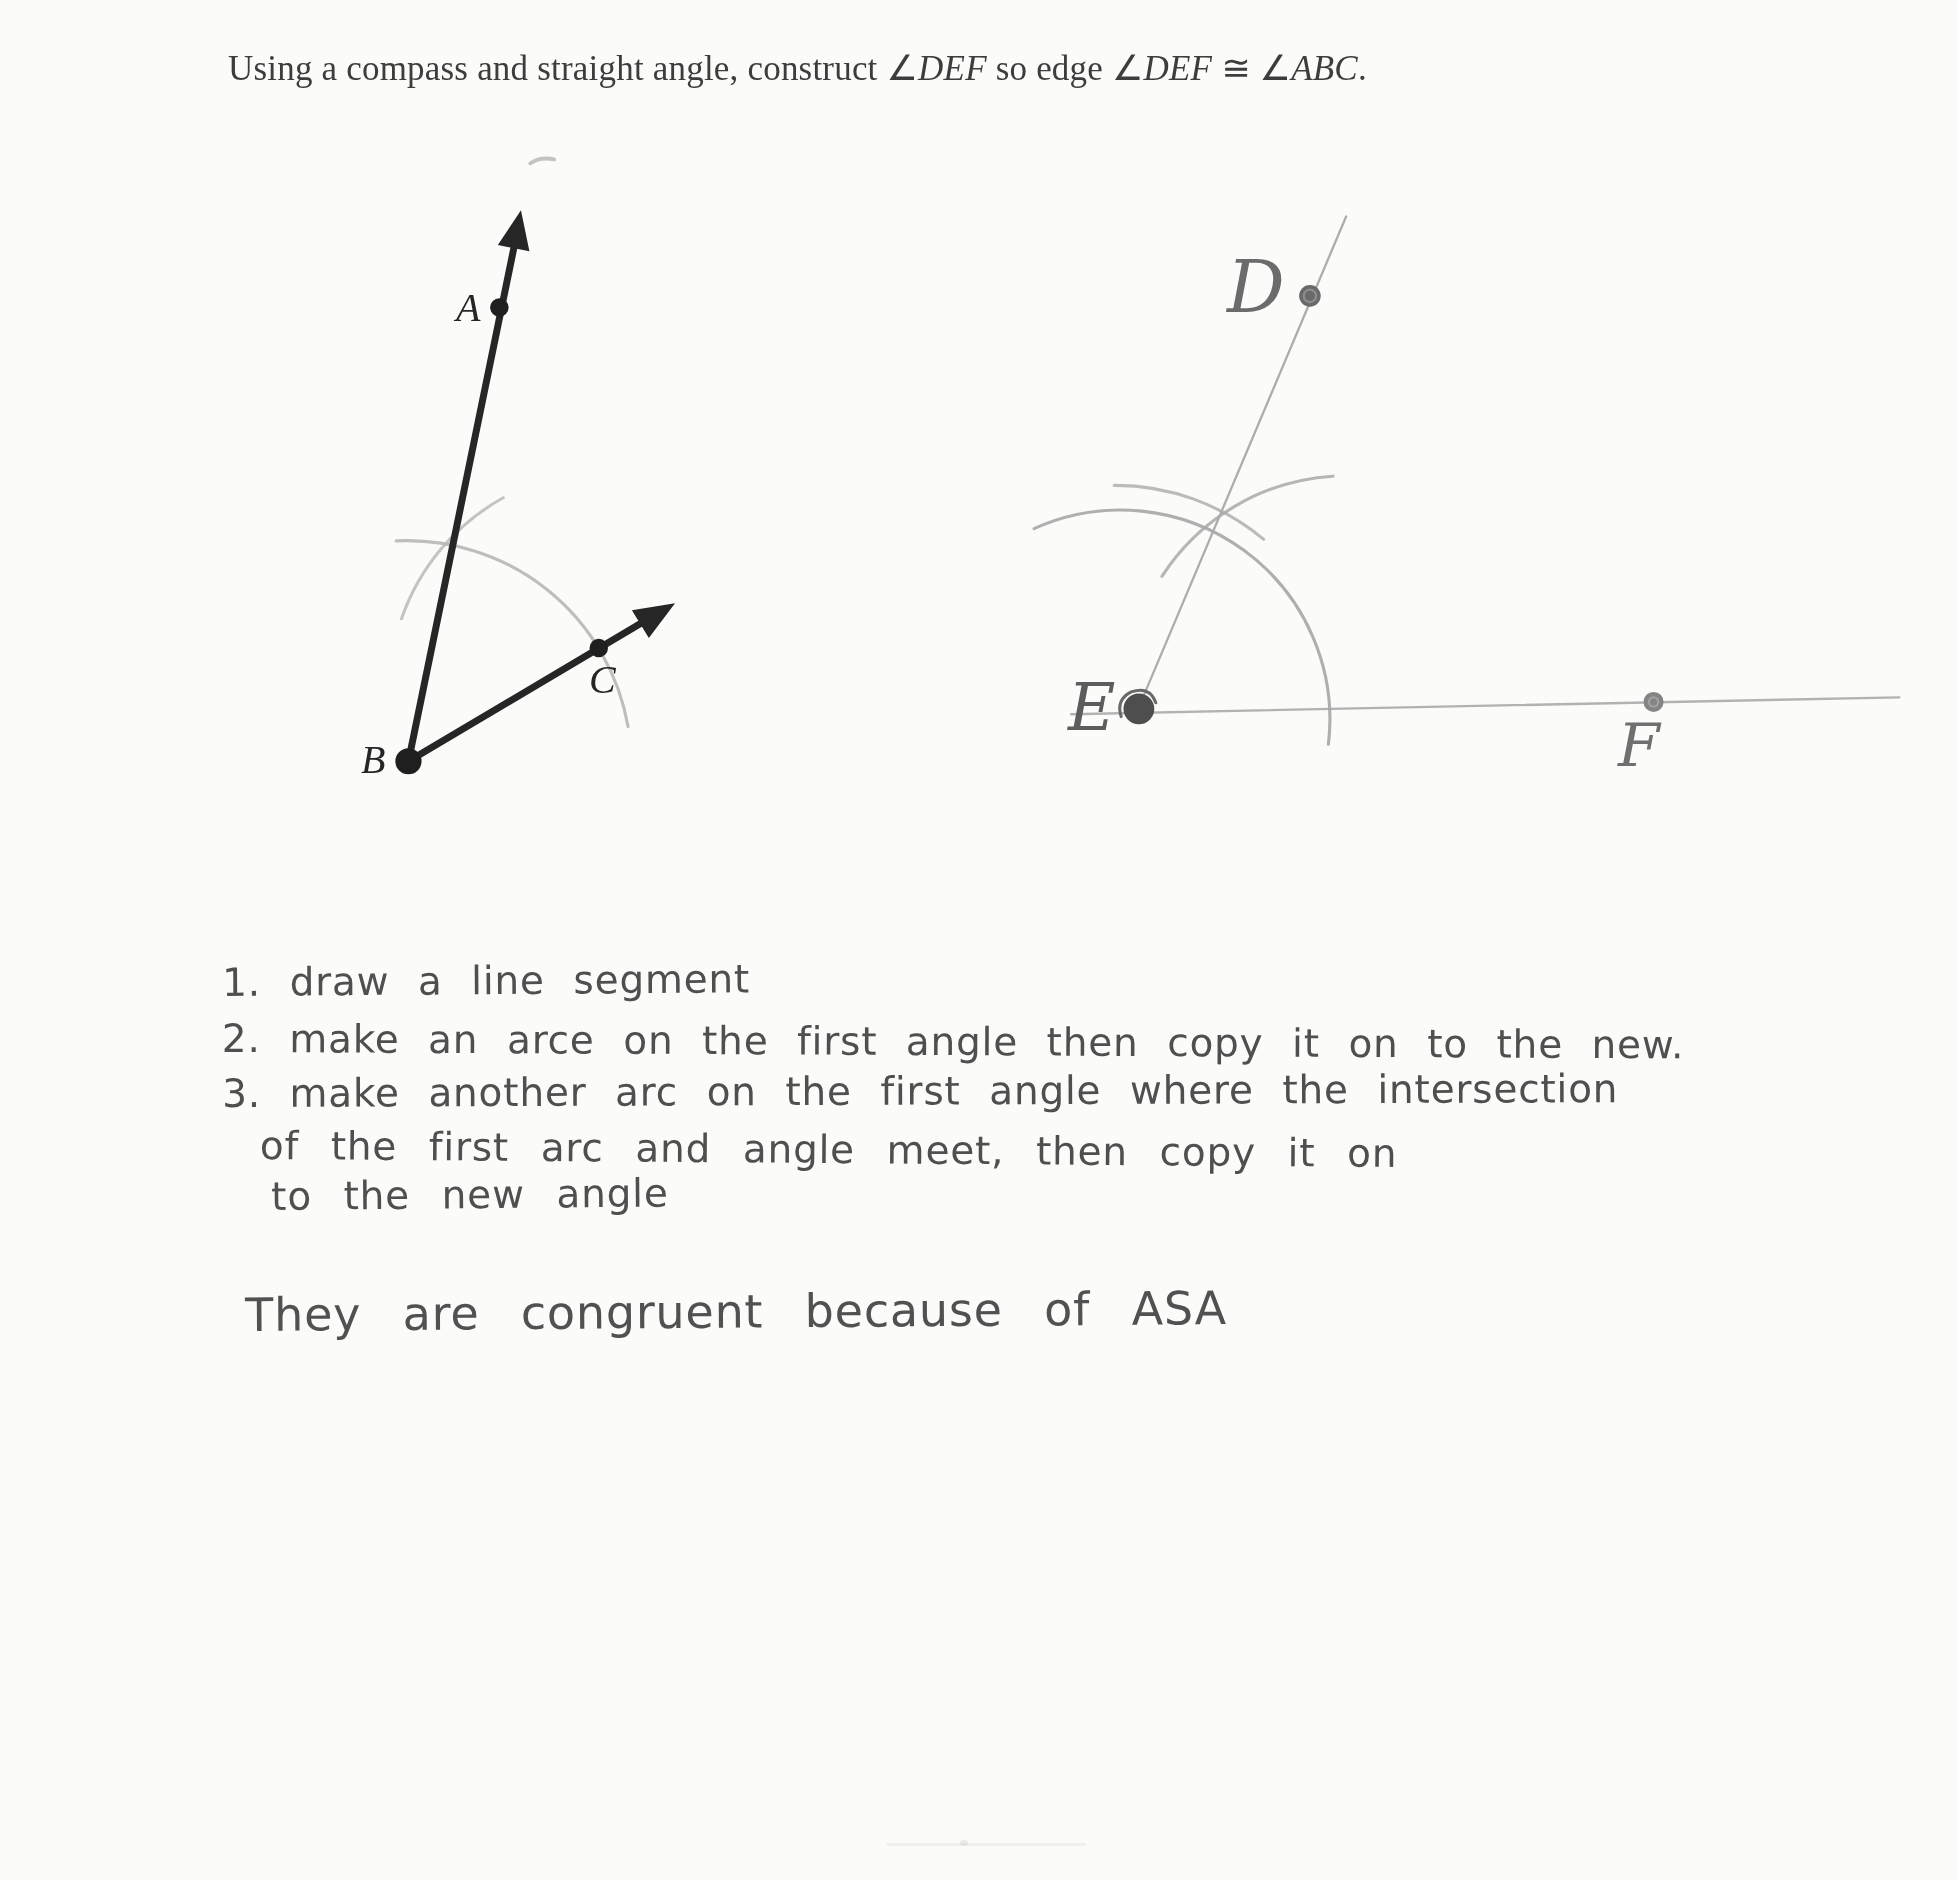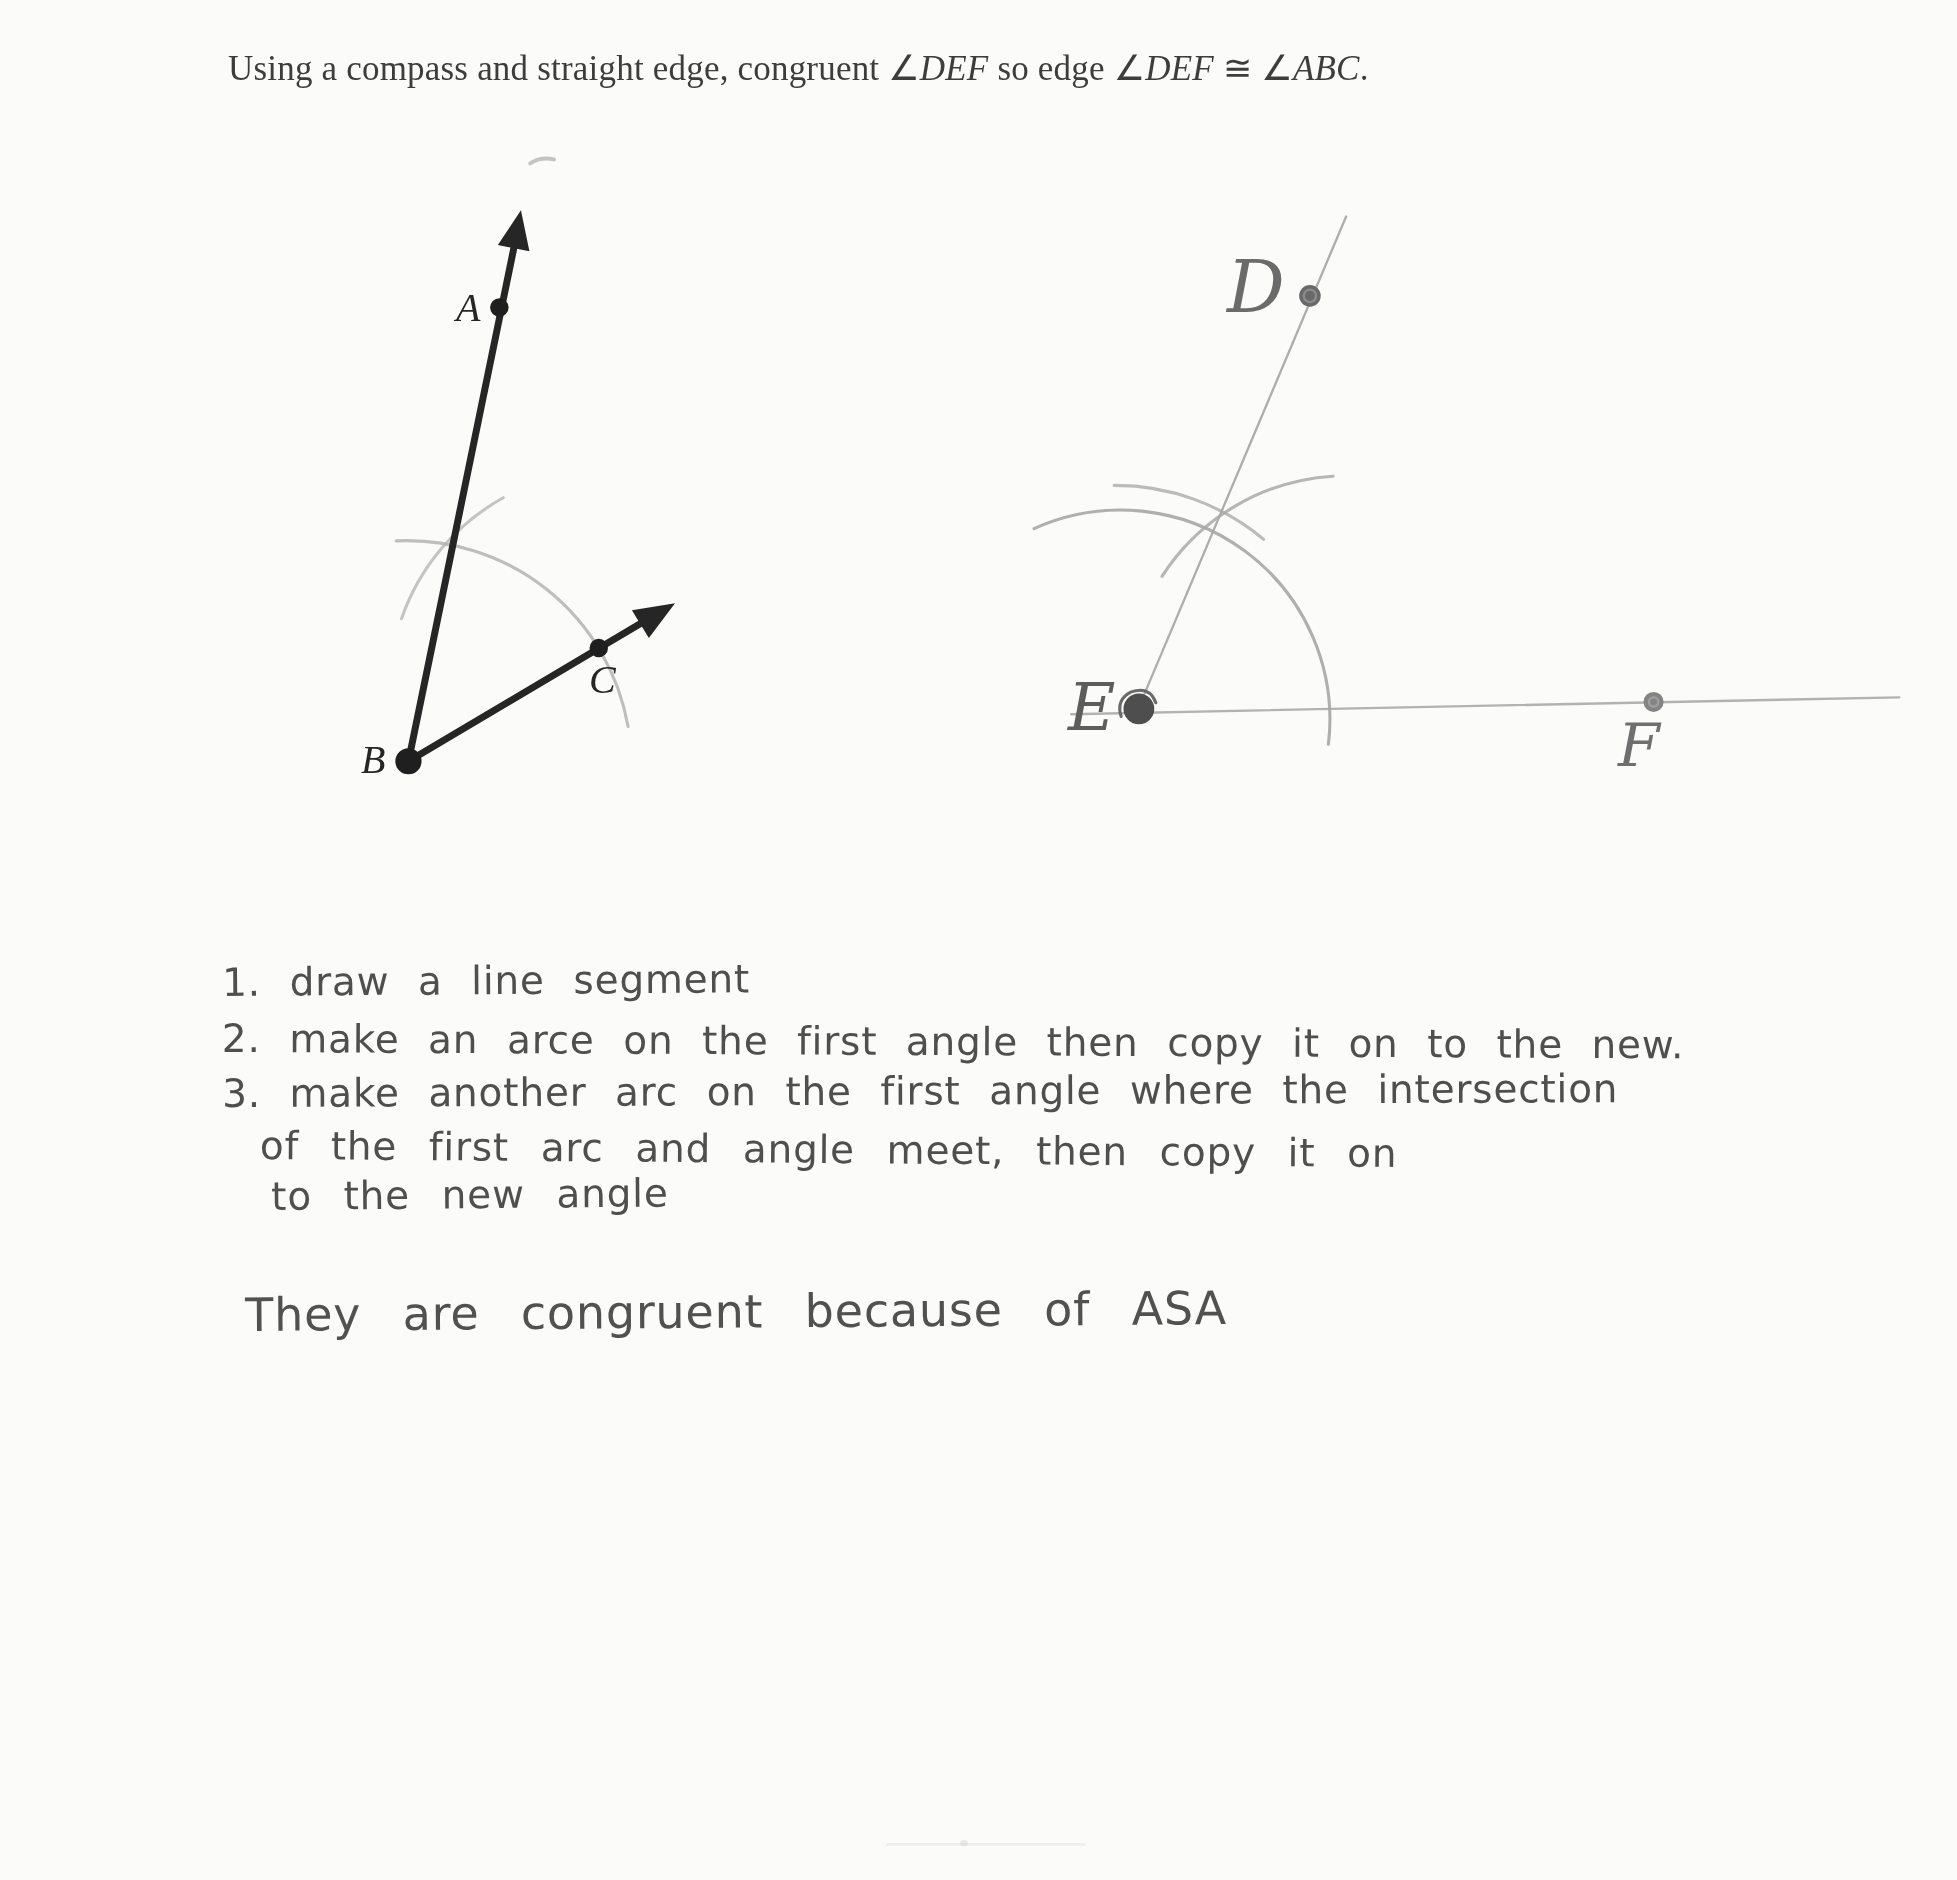--- a/index.html
+++ b/index.html
@@ -46,21 +46,21 @@
   .r5{transform:rotate(-0.5deg);}
   
   .artifact{position:absolute;background:#9d9d9d;border-radius:2.3px;}
 </style>
 </head>
 <body>
 
 <div class="page">
 
   <div class="prompt">
-    <div><span>Using a compass and straight edge, congruent </span><span class="math">∠DEF</span><span> so edge </span><span class="math">∠DEF ≅ ∠ABC</span><span>.</span></div>
+    <div><span>Using a compass and straight angle, construct </span><span class="math">∠DEF</span><span> so edge </span><span class="math">∠DEF ≅ ∠ABC</span><span>.</span></div>
   </div>
 
   <svg class="diagram-svg" viewBox="0 0 2541 2440" xmlns="http://www.w3.org/2000/svg">
 
     <g stroke-linecap="round" fill="none">
 
       <path d="M 514 702 A 291 291 0 0 1 815 943" stroke="#b3b3b3" stroke-width="4" opacity="0.85"></path>
       <path d="M 653 646 A 288 288 0 0 0 521 803" stroke="#b7b7b7" stroke-width="4" opacity="0.8"></path>
 
       <path d="M 688 212 Q 702 203 719 207" stroke="#b5b5b5" stroke-width="5" opacity="0.8"></path>

